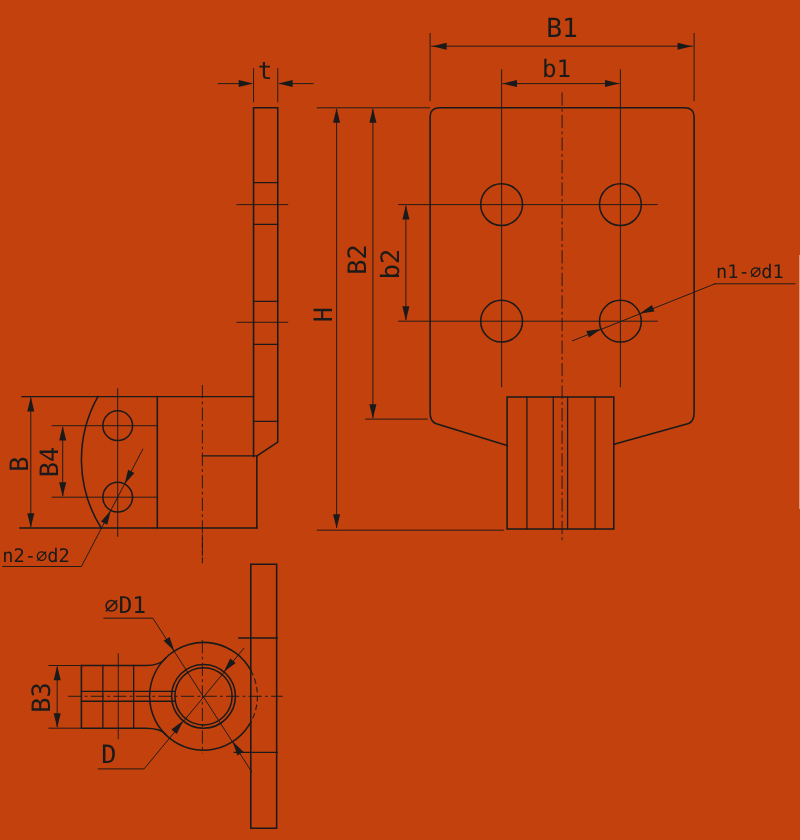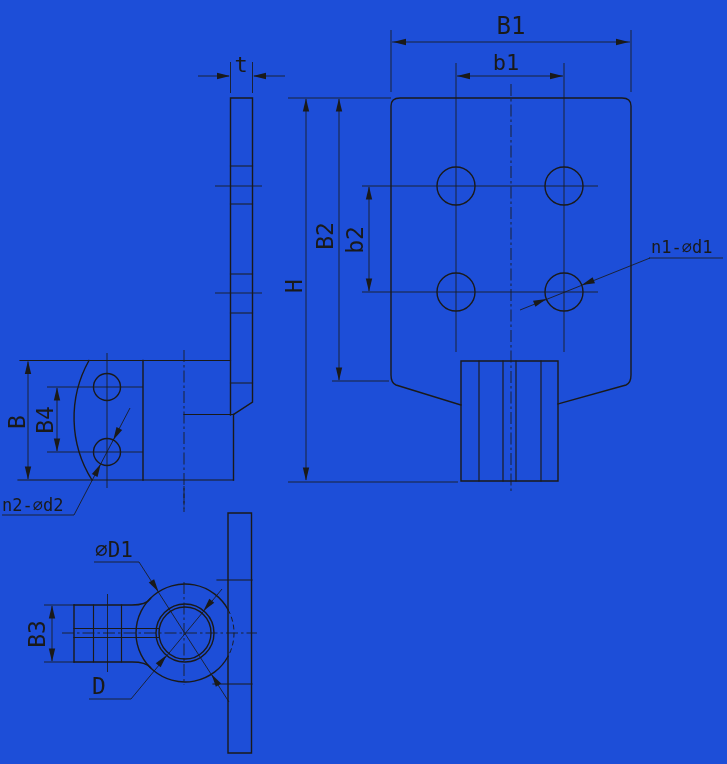--- a/index.html
+++ b/index.html
@@ -1,16 +1,16 @@
 <!DOCTYPE html>
 <html><head>
 <meta charset="utf-8">
 <style>
   html,body{margin:0;padding:0;background:#ffffff;}
-  .stage{position:relative;width:727px;height:764px;background:#1d4ed8;overflow:hidden;}
+  .stage{position:relative;width:727px;height:764px;background:#c2410c;overflow:hidden;}
   svg{display:block;}
   path,circle,line{vector-effect:non-scaling-stroke;}
   .ol{fill:none;stroke:#1a1a1a;stroke-width:1.4;stroke-linecap:square;}
   .md{fill:none;stroke:#1a1a1a;stroke-width:1.15;stroke-linecap:square;}
   .th{fill:none;stroke:#1a1a1a;stroke-width:0.85;stroke-linecap:butt;}
   .ax{fill:none;stroke:#1a1a1a;stroke-width:0.85;stroke-dasharray:12 3 2.5 3;}
   .hid{fill:none;stroke:#1a1a1a;stroke-width:0.95;stroke-dasharray:5 3;}
   .arw{fill:#1a1a1a;stroke:none;}
   text{fill:#1a1a1a;font-family:"DejaVu Sans Mono","Liberation Mono",monospace;}
   .t22{font-size:22px;}

